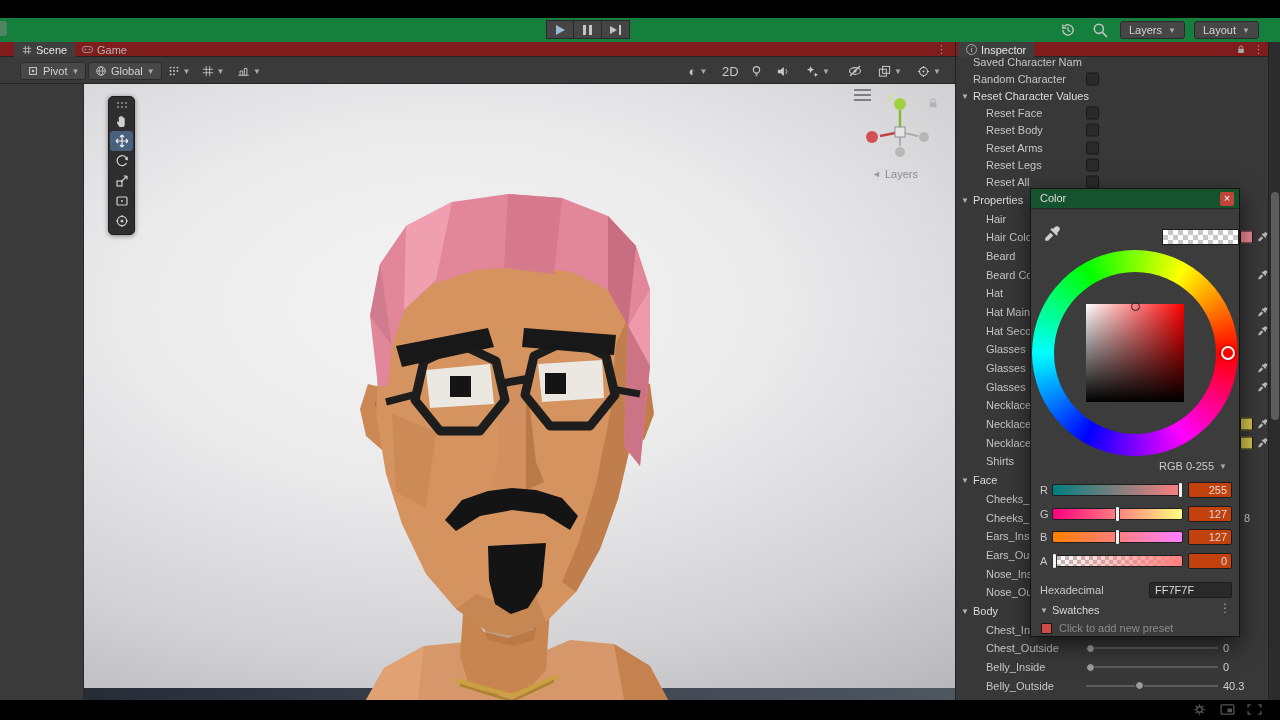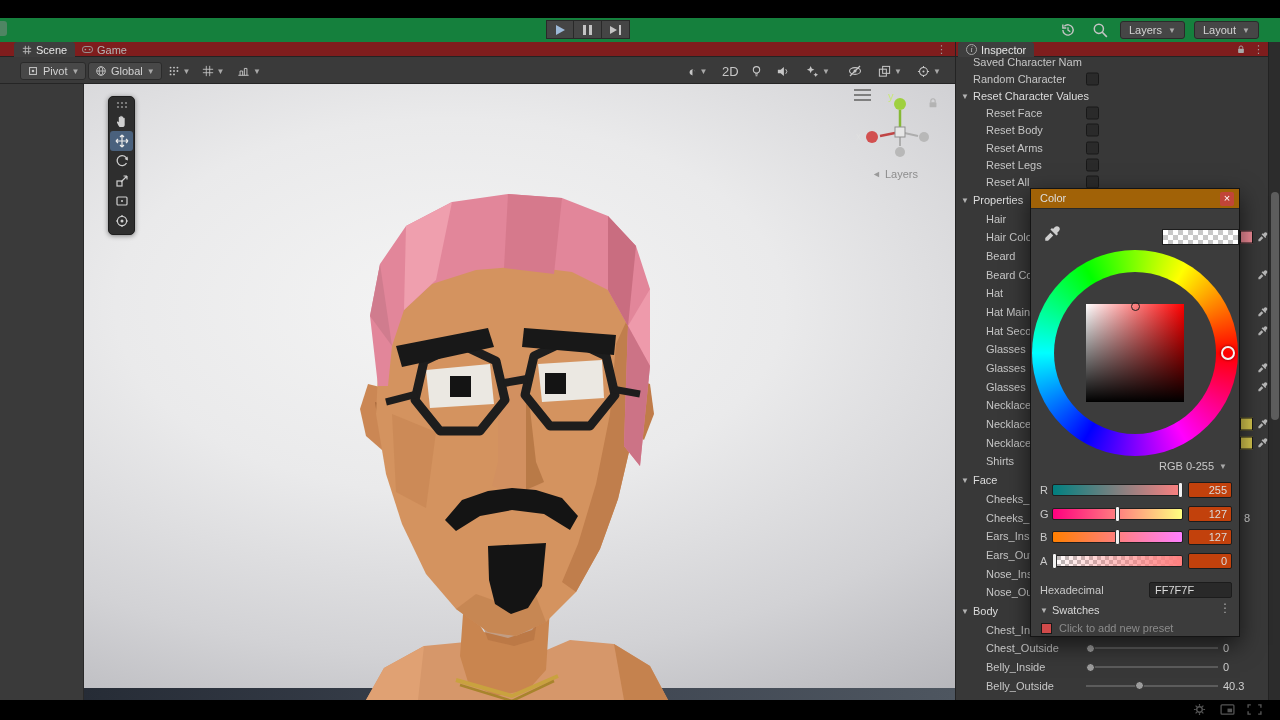--- a/index.html
+++ b/index.html
@@ -76,21 +76,21 @@
 .iknob{position:absolute;top:-3.5px;width:9px;height:9px;border-radius:50%;background:#9c9c9c;border:1px solid #2a2a2a}
 .ival{position:absolute;left:267px;top:50%;transform:translateY(-50%);font-size:11px;color:#cfcfcf}
 .ival.outer{left:288px}
 #insp-scrollbar{position:absolute;left:1268px;top:42px;width:12px;height:658px;background:#2c2c2c;border-left:1px solid #222}
 #insp-thumb{position:absolute;left:2px;top:150px;width:8px;height:228px;background:#5d5d5d;border-radius:4px}
 #insp-tab-icons{position:absolute;right:4px;top:1px;display:flex;gap:7px;align-items:center}
 .info-circle{width:11px;height:11px;border:1px solid #a5a5a5;border-radius:50%;color:#c9c9c9;font-size:8px;line-height:9px;text-align:center;font-style:italic;font-family:"Liberation Serif",serif}
 
 
 #color-popup{position:absolute;left:1030px;top:188px;width:210px;height:449px;background:#3c3c3c;border:1px solid #141414;box-shadow:0 8px 22px rgba(0,0,0,.6);z-index:60}
-#cp-title{position:absolute;left:0;top:0;width:100%;height:20px;background:#a16207;border-bottom:1px solid #292929}
+#cp-title{position:absolute;left:0;top:0;width:100%;height:20px;background:#14532d;border-bottom:1px solid #292929}
 #cp-title .t{position:absolute;left:9px;top:3px;font-size:11px;color:#dedede}
 #cp-close{position:absolute;right:5px;top:3px;width:14px;height:14px;background:#c14538;border-radius:2px;color:#fff;font-size:11px;line-height:13px;text-align:center}
 #cp-dropper{position:absolute;left:12px;top:36px}
 #cp-preview{position:absolute;left:131px;top:40px;width:77px;height:16px;border:1px solid #1d1d1d}
 .checker{background-color:#fff;background-image:linear-gradient(45deg,#c8c8c8 25%,transparent 25%,transparent 75%,#c8c8c8 75%),linear-gradient(45deg,#c8c8c8 25%,transparent 25%,transparent 75%,#c8c8c8 75%);background-size:10px 10px;background-position:0 0,5px 5px}
 #cp-wheel{position:absolute;left:1px;top:61px;width:206px;height:206px;border-radius:50%;background:conic-gradient(from 90deg,#f00,#f0f,#00f,#0ff,#0f0,#ff0,#f00)}
 #cp-wheel-inner{position:absolute;left:22px;top:22px;width:162px;height:162px;border-radius:50%;background:#3c3c3c}
 #cp-ring-sel{position:absolute;left:190px;top:157px;width:14px;height:14px;border:2px solid #f2f2f2;border-radius:50%;box-shadow:0 0 3px rgba(0,0,0,.6)}
 #cp-sv{position:absolute;left:55px;top:115px;width:98px;height:98px;background-image:linear-gradient(to top,#000,rgba(0,0,0,0)),linear-gradient(to right,#fff,#f00)}
 #cp-sv-sel{position:absolute;left:100px;top:113px;width:9px;height:9px;border:1.5px solid #202020;border-radius:50%}

